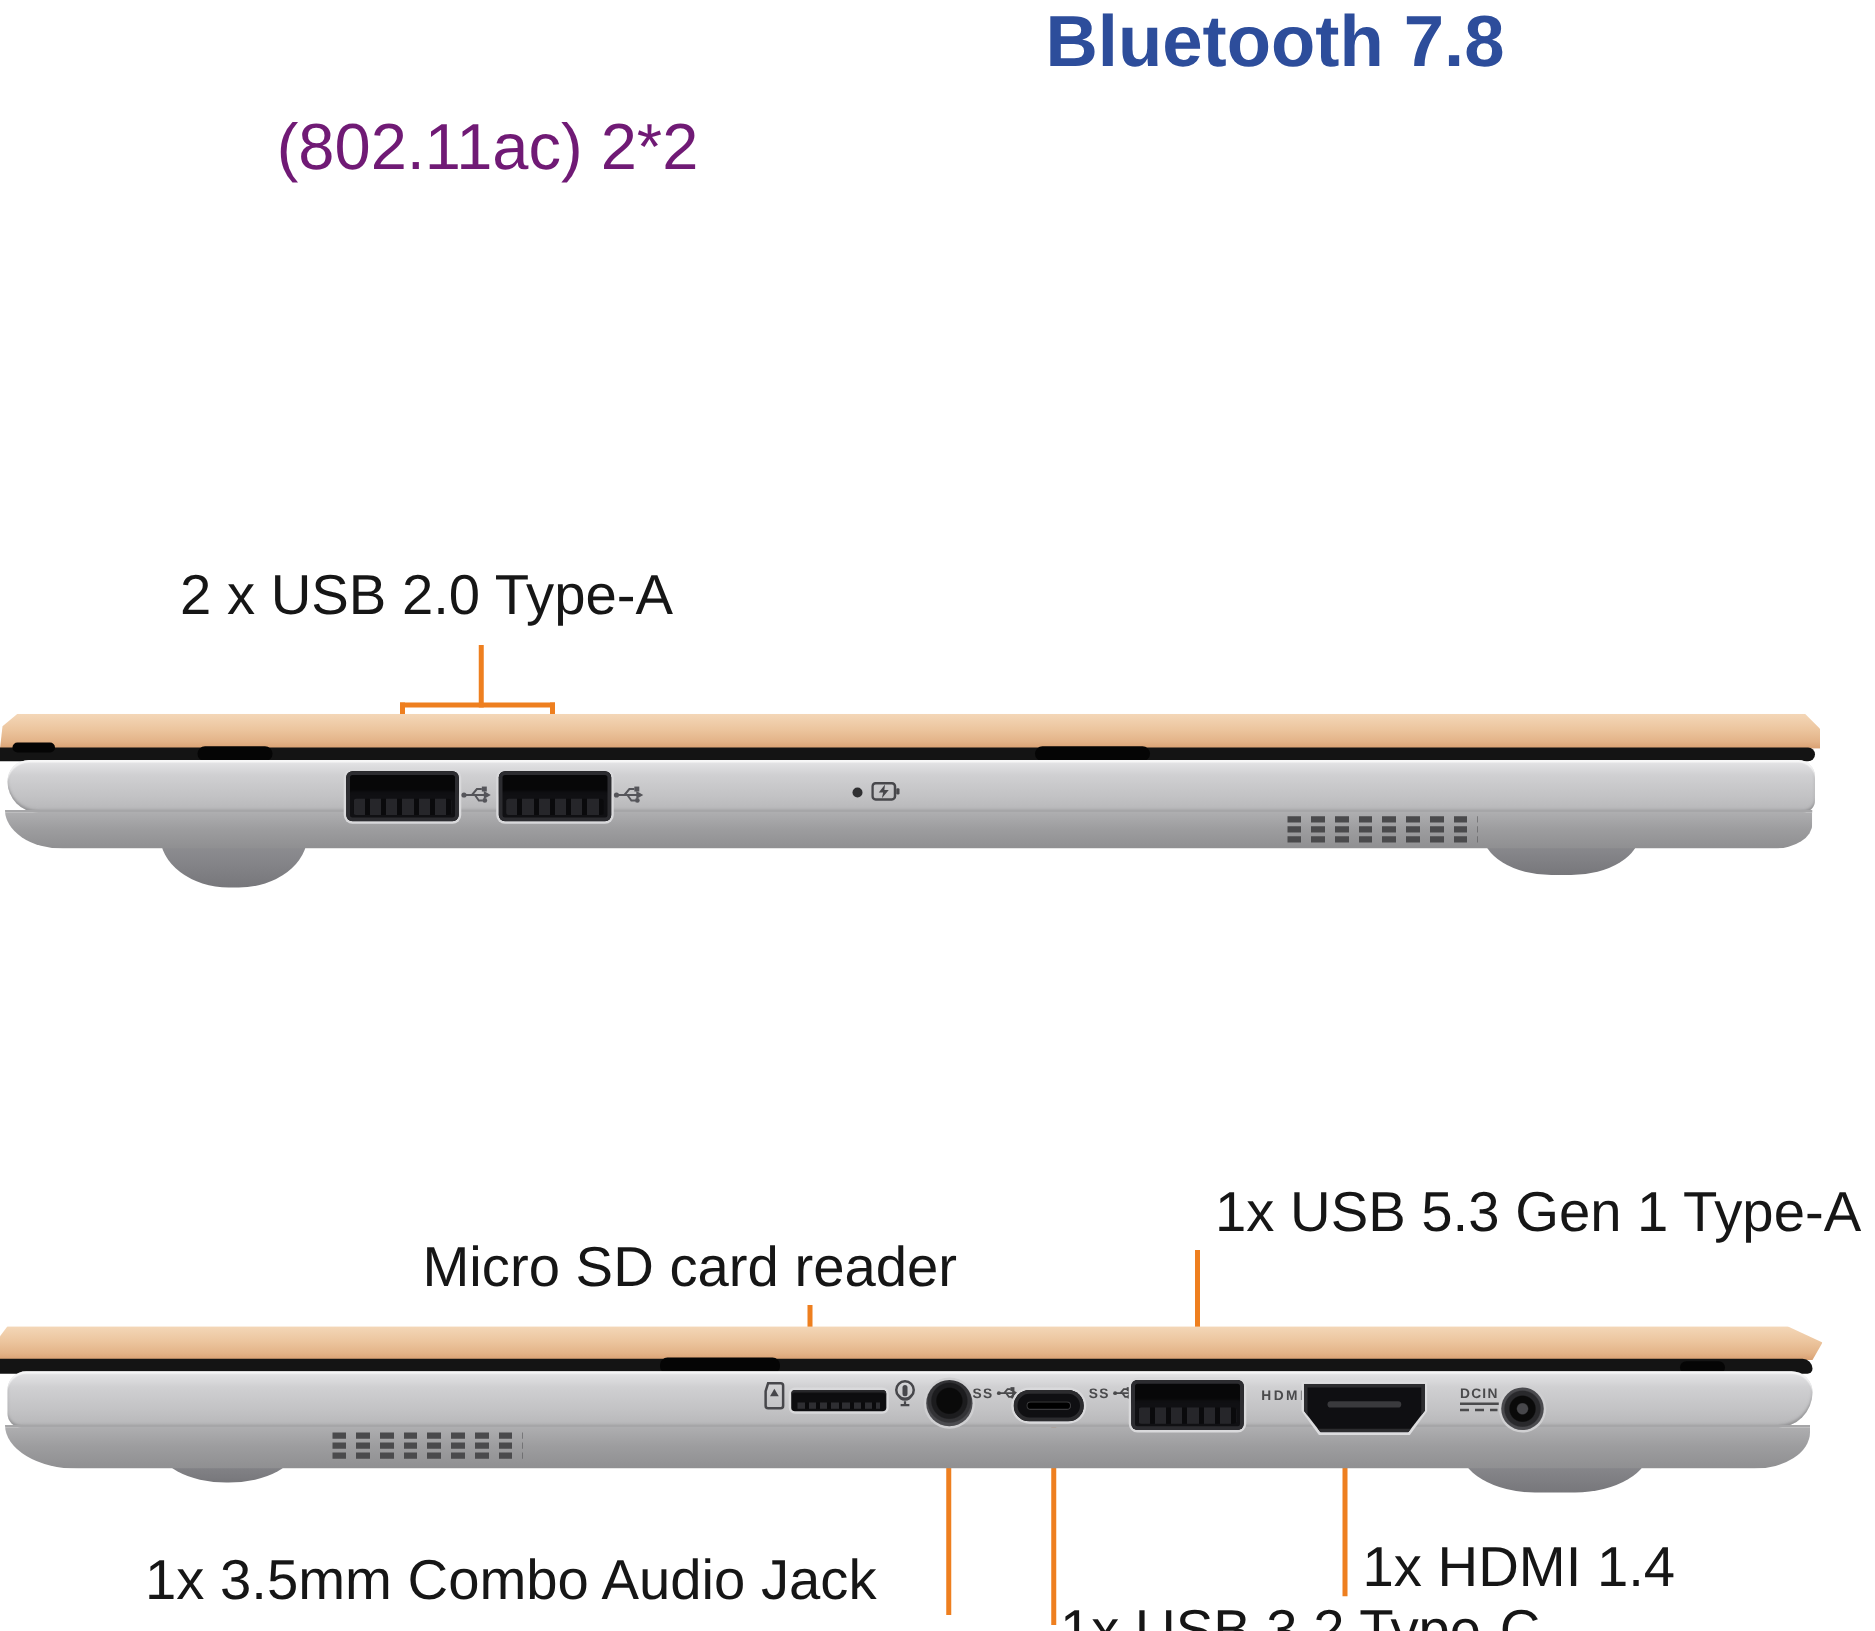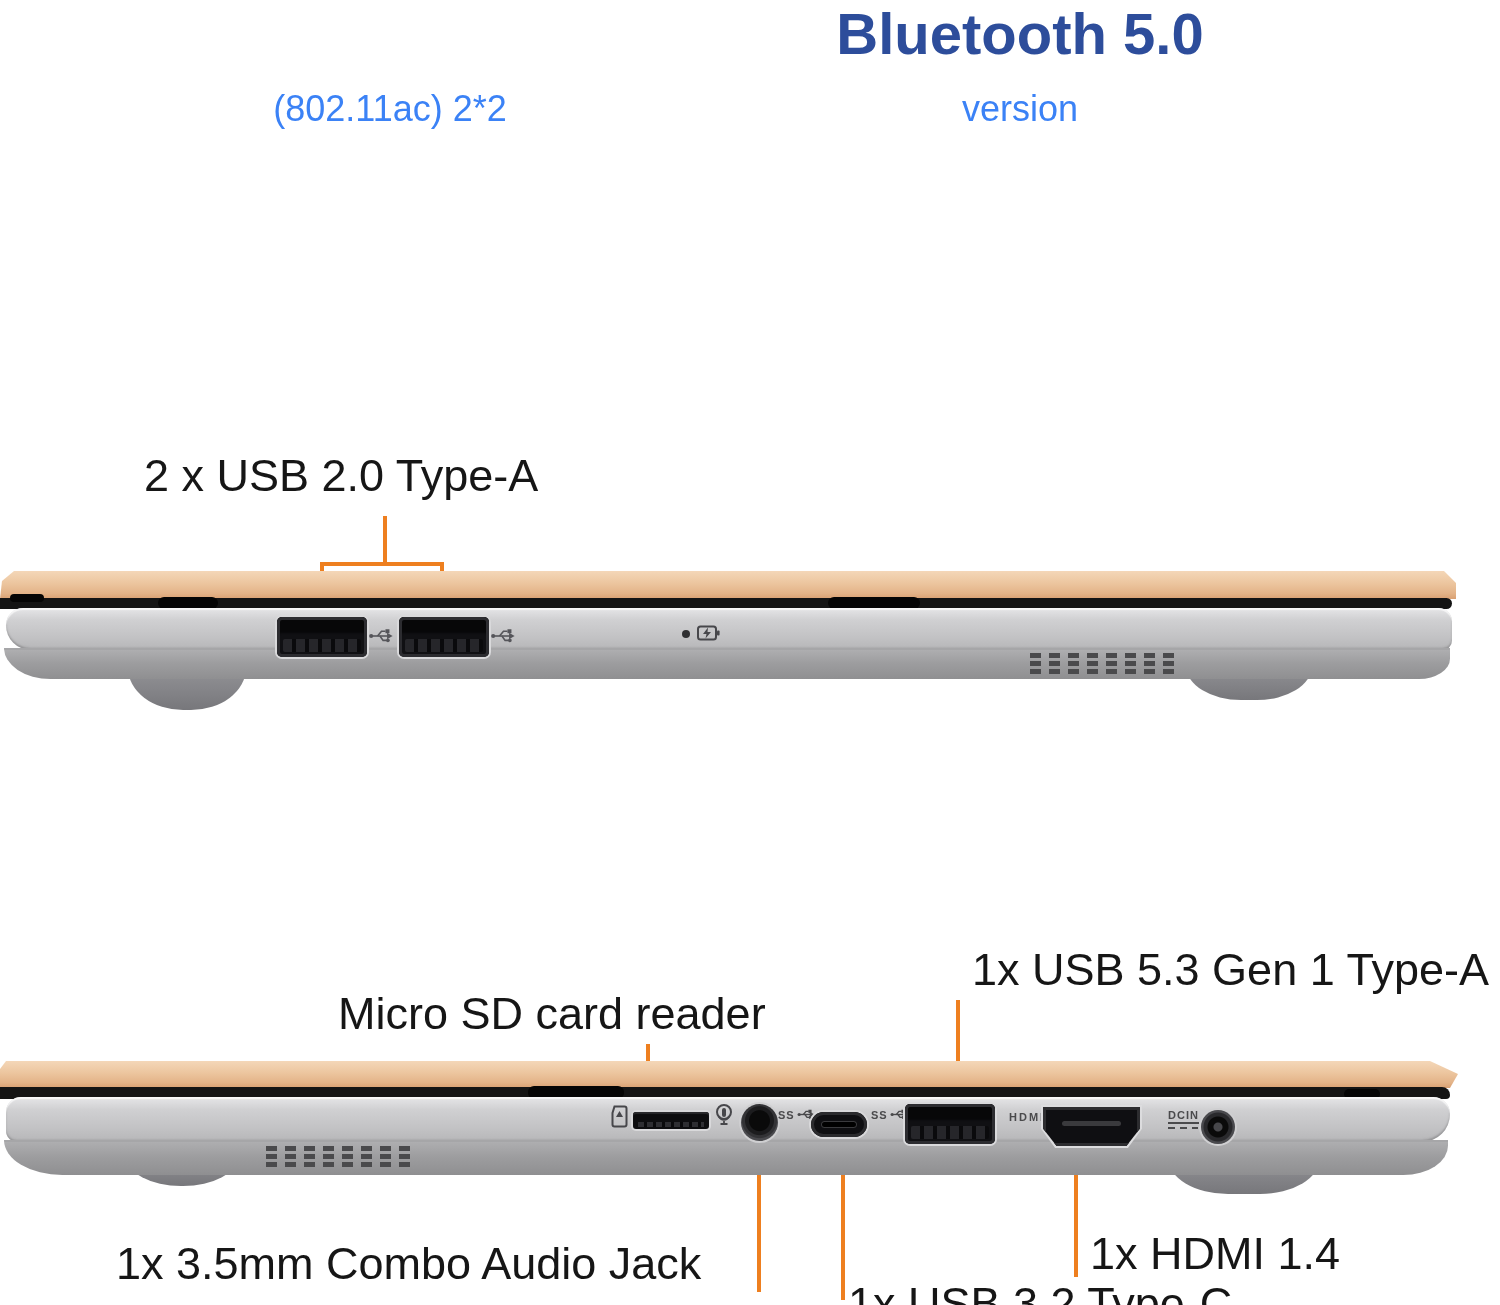--- a/index.html
+++ b/index.html
@@ -3,21 +3,21 @@
 <meta charset="utf-8">
 <style>
   html,body{margin:0;padding:0;background:#ffffff;}
   #stage{
     position:relative;width:1500px;height:1305px;background:#ffffff;
     font-family:"Liberation Sans",sans-serif;overflow:hidden;
   }
   .abs{position:absolute;}
   
   .hdr-title{font-size:58px;font-weight:700;color:#2d4d9b;text-align:center;width:500px;white-space:nowrap;}
-  .hdr-sub{font-size:36px;color:#3b82f6;text-align:center;width:500px;white-space:nowrap;}
+  .hdr-sub{font-size:52px;color:#701a75;text-align:center;width:500px;white-space:nowrap;}
   
   .callout-label{font-size:45px;color:#161616;white-space:nowrap;}
   
   .o-v{position:absolute;width:4px;background:#ee7f1f;}
   .o-h{position:absolute;height:4px;background:#ee7f1f;}
   .o-dot{position:absolute;width:22px;height:22px;border-radius:50%;background:#ee7f1f;}
   .o-dot.sm{width:18px;height:18px;}
   
   .lid{background:linear-gradient(180deg,#f4d7b8 0%,#ecc59e 45%,#e3b388 80%,#d9a072 100%);}
   .gap{background:#141414;}
@@ -55,22 +55,21 @@
   .dcin-dashes{width:30px;height:2px;margin-top:3px;
         background:repeating-linear-gradient(90deg,#4a4a4c 0 7px,transparent 7px 12px);}
   .ledot{position:absolute;width:8px;height:8px;border-radius:50%;background:#2f2f31;}
 </style>
 </head>
 <body>
 
 <div id="stage">
 
   <div class="abs hdr-sub" style="left:140px;top:88px;">(802.11ac) 2*2</div>
-  <div class="abs hdr-title" style="left:770px;top:0px;">Bluetooth 5.0</div>
-  <div class="abs hdr-sub" style="left:770px;top:88px;">version</div>
+  <div class="abs hdr-title" style="left:770px;top:0px;">Bluetooth 7.8</div>
 
   <div class="abs" style="left:0;top:0;">
 
     <div class="abs callout-label" style="left:112px;top:450px;margin-left:32px;">2 x USB 2.0 Type-A</div>
 
     <div class="o-v" style="left:383px;top:516px;height:50px;"></div>
     <div class="o-h" style="left:320px;top:562px;width:124px;"></div>
     <div class="o-v" style="left:320px;top:562px;height:32px;"></div>
     <div class="o-v" style="left:440px;top:562px;height:32px;"></div>
     <div class="o-dot" style="left:311px;top:589px;"></div>

